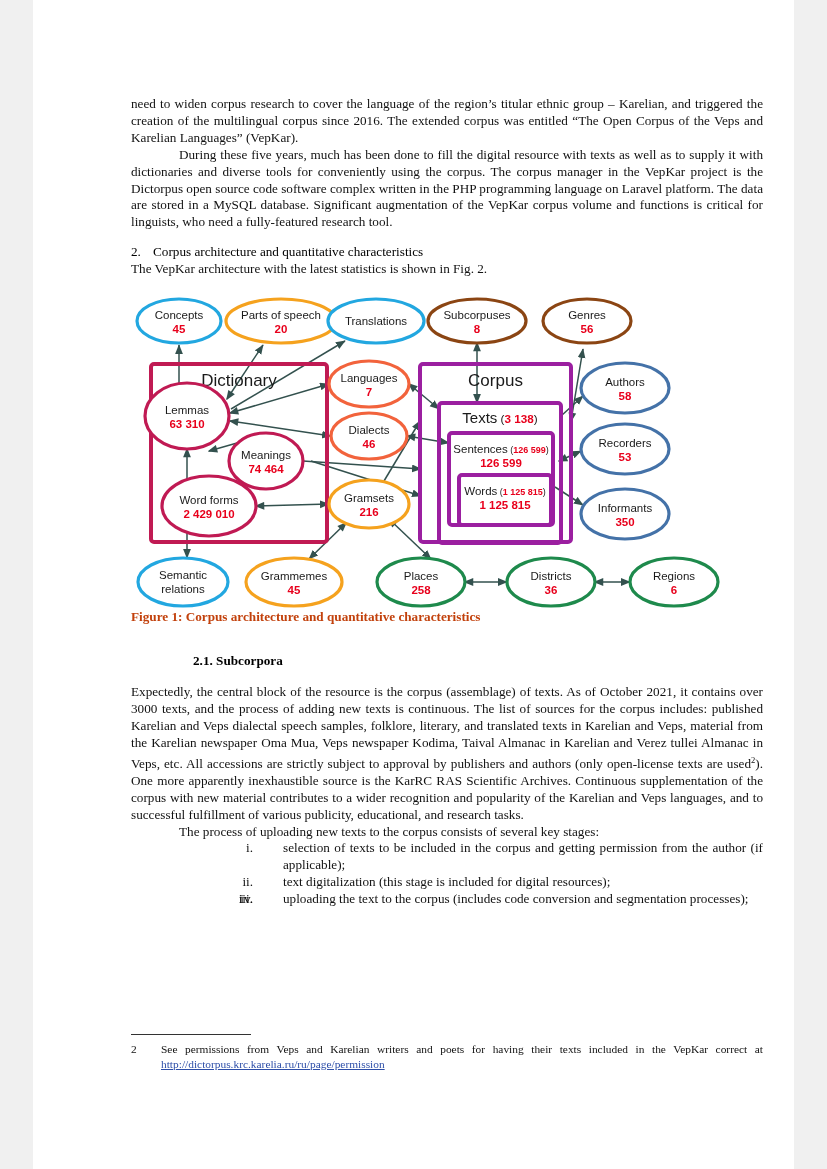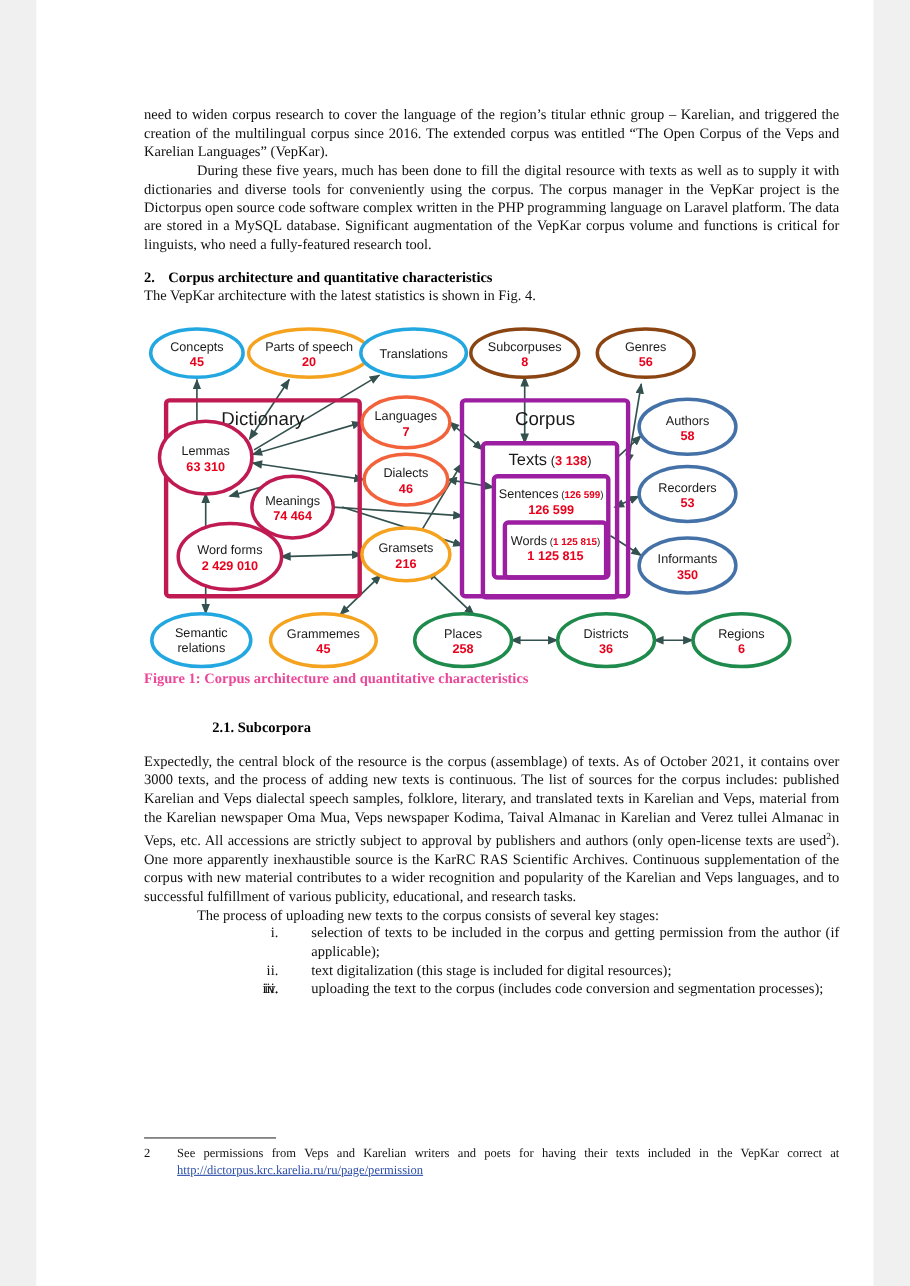--- a/index.html
+++ b/index.html
@@ -10,30 +10,30 @@
   }
   .content{
     position:absolute;left:98px;top:96px;width:632px;
   }
   p.body{
     font-size:13.2px;line-height:16.9px;text-align:justify;margin:0;color:#111;
     text-justify:inter-word;
   }
   p.body.indent{text-indent:48px;}
   .sec-head{
-    font-size:13.2px;line-height:16.9px;font-weight:bold;margin:0;color:#000;
+    font-size:13.2px;line-height:16.9px;font-weight:normal;margin:0;color:#000;
   }
   .sec-head .num{display:inline-block;width:22px;}
   .spacer-sm{height:13px;}
 
   
   .figure-wrap{position:relative;width:632px;height:318px;margin:0;}
   .figure-wrap svg{display:block;}
   .fig-caption{
-    font-size:13.2px;line-height:16.9px;font-weight:bold;color:#ec4899;margin:0;
+    font-size:13.2px;line-height:16.9px;font-weight:bold;color:#c2410c;margin:0;
   }
   .sub-head{
     font-size:13.2px;line-height:16.9px;font-weight:bold;color:#000;margin:14px;
     padding-left:48px;
   }
 
   
   ol.stages{margin:0;padding:0;list-style:none;}
   ol.stages li{
     position:relative;font-size:13.2px;line-height:16.9px;color:#111;
@@ -64,21 +64,21 @@
   <div class="content">
 
     <p class="body">need to widen corpus research to cover the language of the region’s titular ethnic group – Karelian, and triggered the creation of the multilingual corpus since 2016. The extended corpus was entitled “The Open Corpus of the Veps and Karelian Languages” (VepKar).</p>
     <p class="body indent">During these five years, much has been done to fill the digital resource with texts as well as to supply it with dictionaries and diverse tools for conveniently using the corpus. The corpus manager in the VepKar project is the Dictorpus open source code software complex written in the PHP programming language on Laravel platform. The data are stored in a MySQL database. Significant augmentation of the VepKar corpus volume and functions is critical for linguists, who need a fully-featured research tool.</p>
 
     <div class="spacer-sm"></div>
 
     <p class="sec-head">
       <span class="num">2.</span><span>Corpus architecture and quantitative characteristics</span>
     </p>
-    <p class="body">The VepKar architecture with the latest statistics is shown in Fig. 4.</p>
+    <p class="body">The VepKar architecture with the latest statistics is shown in Fig. 2.</p>
 
     <div class="spacer-sm"></div>
 
     <div class="figure-wrap">
       <svg id="diagram" width="632" height="318" viewBox="0 0 632 318">
         <defs>
           <marker id="ah" markerWidth="7" markerHeight="7" refX="6" refY="2.6" orient="auto" markerUnits="strokeWidth">
             <path d="M0,0 L6.5,2.6 L0,5.2 z" fill="#33514E"></path>
           </marker>
           <marker id="ahs" markerWidth="7" markerHeight="7" refX="1" refY="2.6" orient="auto" markerUnits="strokeWidth">

